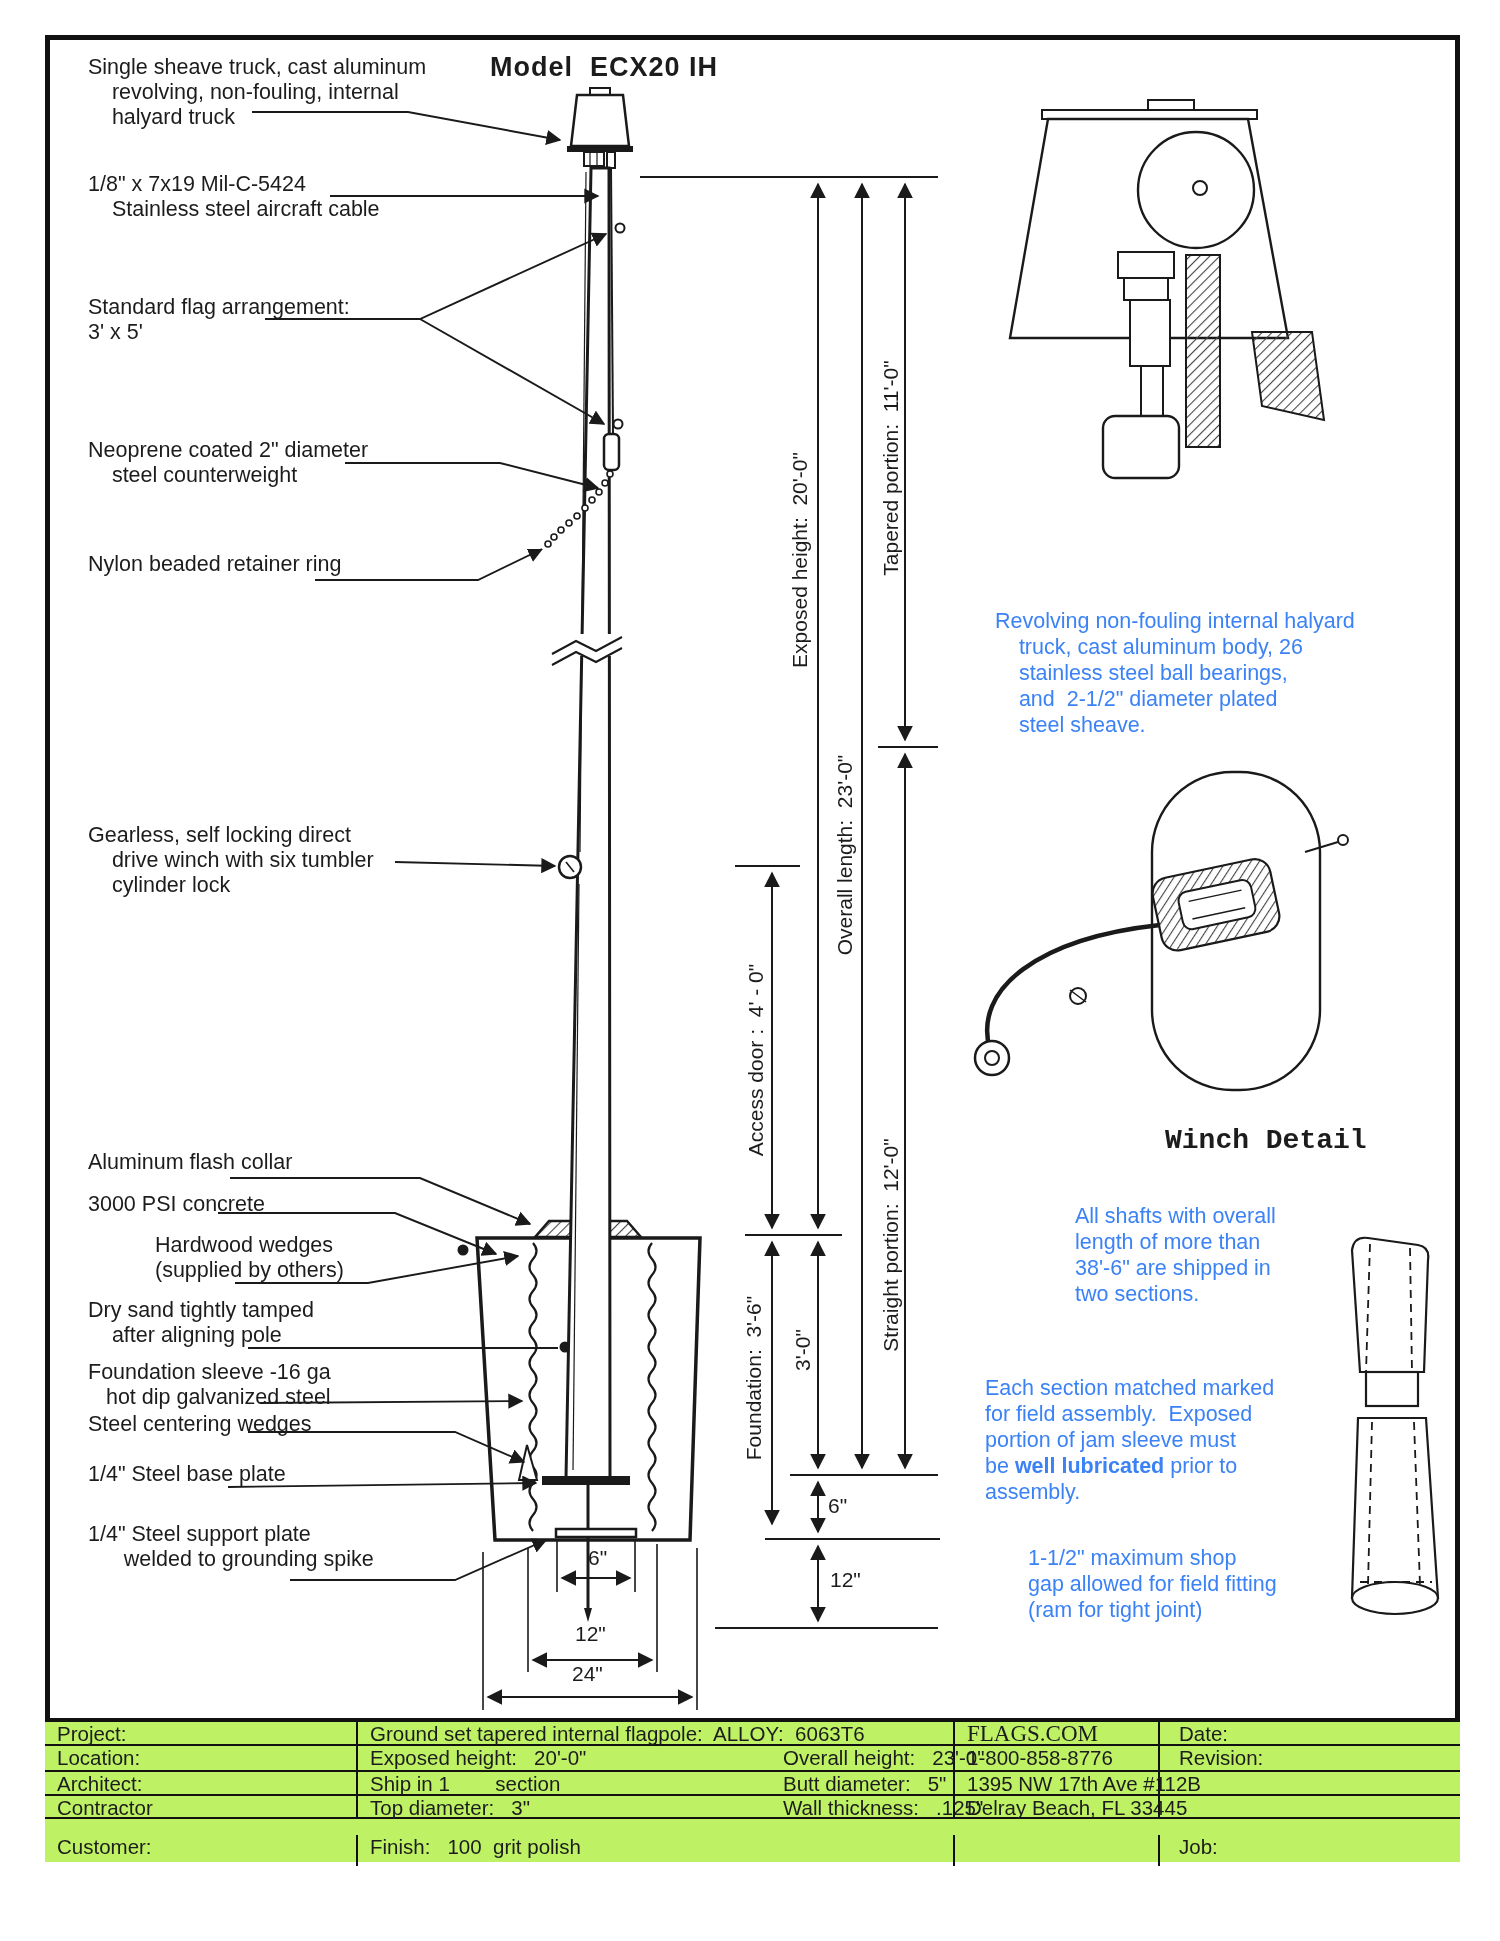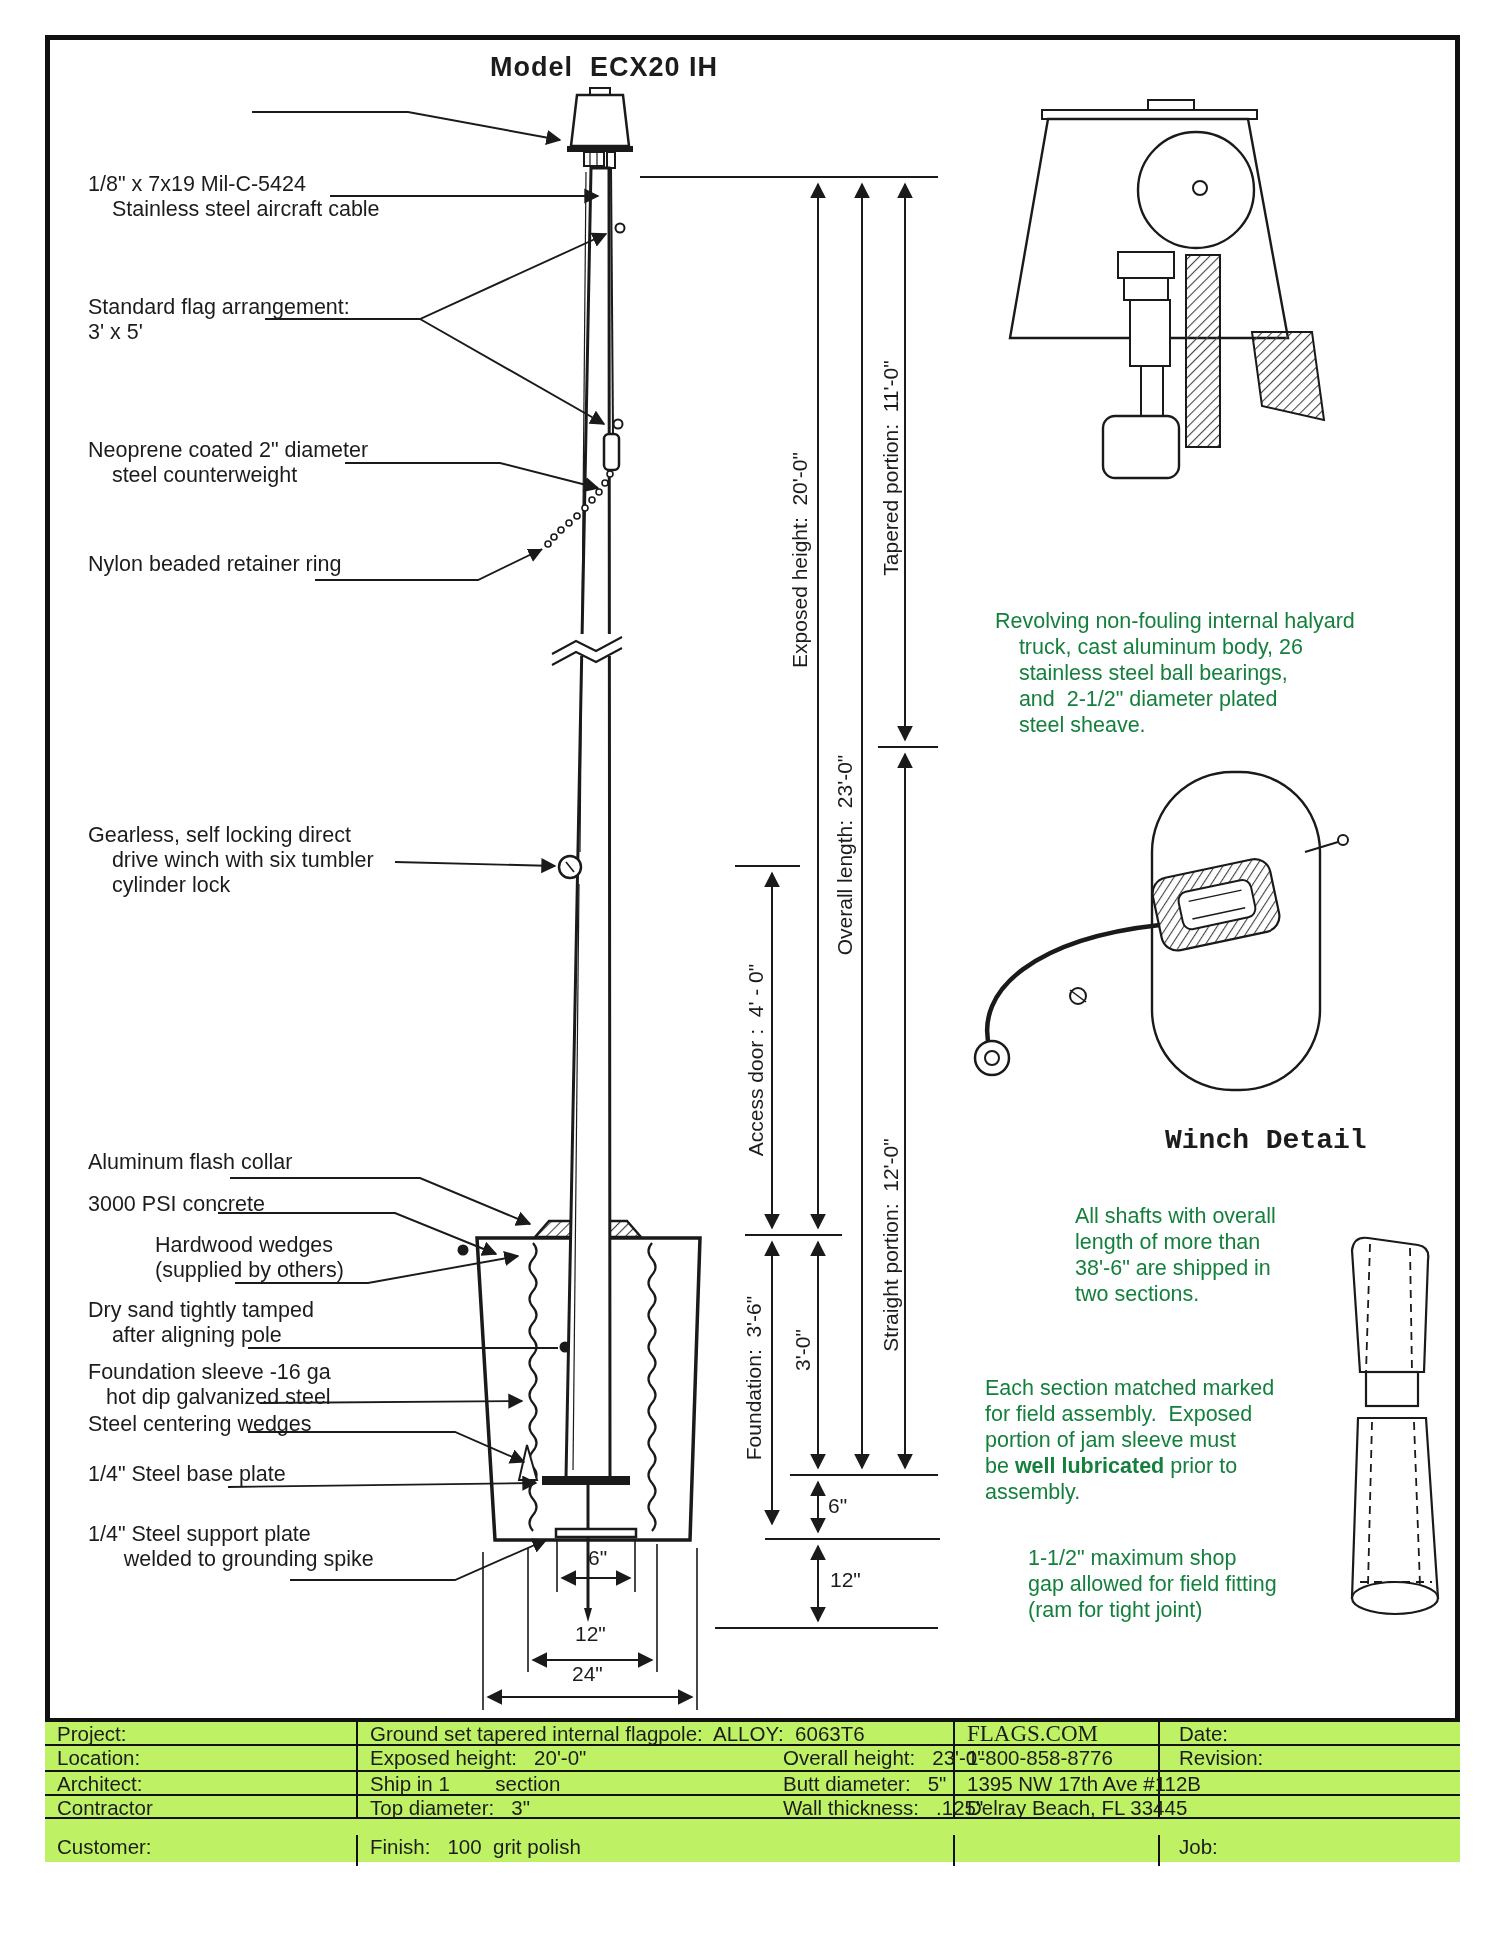--- a/index.html
+++ b/index.html
@@ -2,21 +2,21 @@
 <html><head>
 <meta charset="utf-8">
 <style>
   html,body{margin:0;padding:0;background:#fff;}
   .page{position:relative;width:1500px;height:1941px;background:#fff;
         font-family:"Liberation Sans",sans-serif;color:#1c1c1c;overflow:hidden;}
   .frame{position:absolute;left:45px;top:35px;width:1415px;height:1827px;
          border:5px solid #111;box-sizing:border-box;}
   .art{position:absolute;left:0;top:0;}
   .lbl{position:absolute;white-space:pre;font-size:21.5px;line-height:25px;color:#1c1c1c;}
-  .note{position:absolute;white-space:pre;font-size:21.5px;line-height:26px;color:#15803d;}
+  .note{position:absolute;white-space:pre;font-size:21.5px;line-height:26px;color:#3b82f6;}
   .vlbl{position:absolute;white-space:pre;font-size:21px;color:#1c1c1c;
         transform:translate(-50%,-50%) rotate(-90deg);}
   .dimtxt{position:absolute;white-space:pre;font-size:21px;color:#1c1c1c;}
   .page-title{position:absolute;left:490px;top:52px;font-size:27px;font-weight:bold;
         letter-spacing:1px;white-space:pre;}
   .detail-title{position:absolute;font-size:28px;font-weight:bold;white-space:pre;font-family:Liberation Mono, monospace;}
   .bold{font-weight:bold;}
   
   .tblock{position:absolute;left:45px;top:1718px;width:1415px;height:144px;
           display:grid;grid-template-columns:313px 597px 205px 300px;
@@ -197,20 +197,23 @@
       <polygon points="1358,1418 1426,1418 1438,1598 1352,1598" fill="#fff"></polygon>
       <ellipse cx="1395" cy="1598" rx="43" ry="16" fill="#fff"></ellipse>
       <line x1="1372" y1="1422" x2="1368" y2="1585" stroke-dasharray="8 6" stroke-width="1.8"></line>
       <line x1="1414" y1="1422" x2="1420" y2="1585" stroke-dasharray="8 6" stroke-width="1.8"></line>
       <line x1="1360" y1="1582" x2="1432" y2="1582" stroke-dasharray="8 6" stroke-width="1.8"></line>
     </g>
   </svg>
 
   <div class="page-title">Model  ECX20 IH</div>
 
+  <div class="lbl" style="left:88px;top:55px">Single sheave truck, cast aluminum
+    revolving, non-fouling, internal
+    halyard truck</div>
   <div class="lbl" style="left:88px;top:172px">1/8" x 7x19 Mil-C-5424
     Stainless steel aircraft cable</div>
   <div class="lbl" style="left:88px;top:295px">Standard flag arrangement:
 3' x 5'</div>
   <div class="lbl" style="left:88px;top:438px">Neoprene coated 2" diameter
     steel counterweight</div>
   <div class="lbl" style="left:88px;top:552px">Nylon beaded retainer ring</div>
   <div class="lbl" style="left:88px;top:823px">Gearless, self locking direct
     drive winch with six tumbler
     cylinder lock</div>

